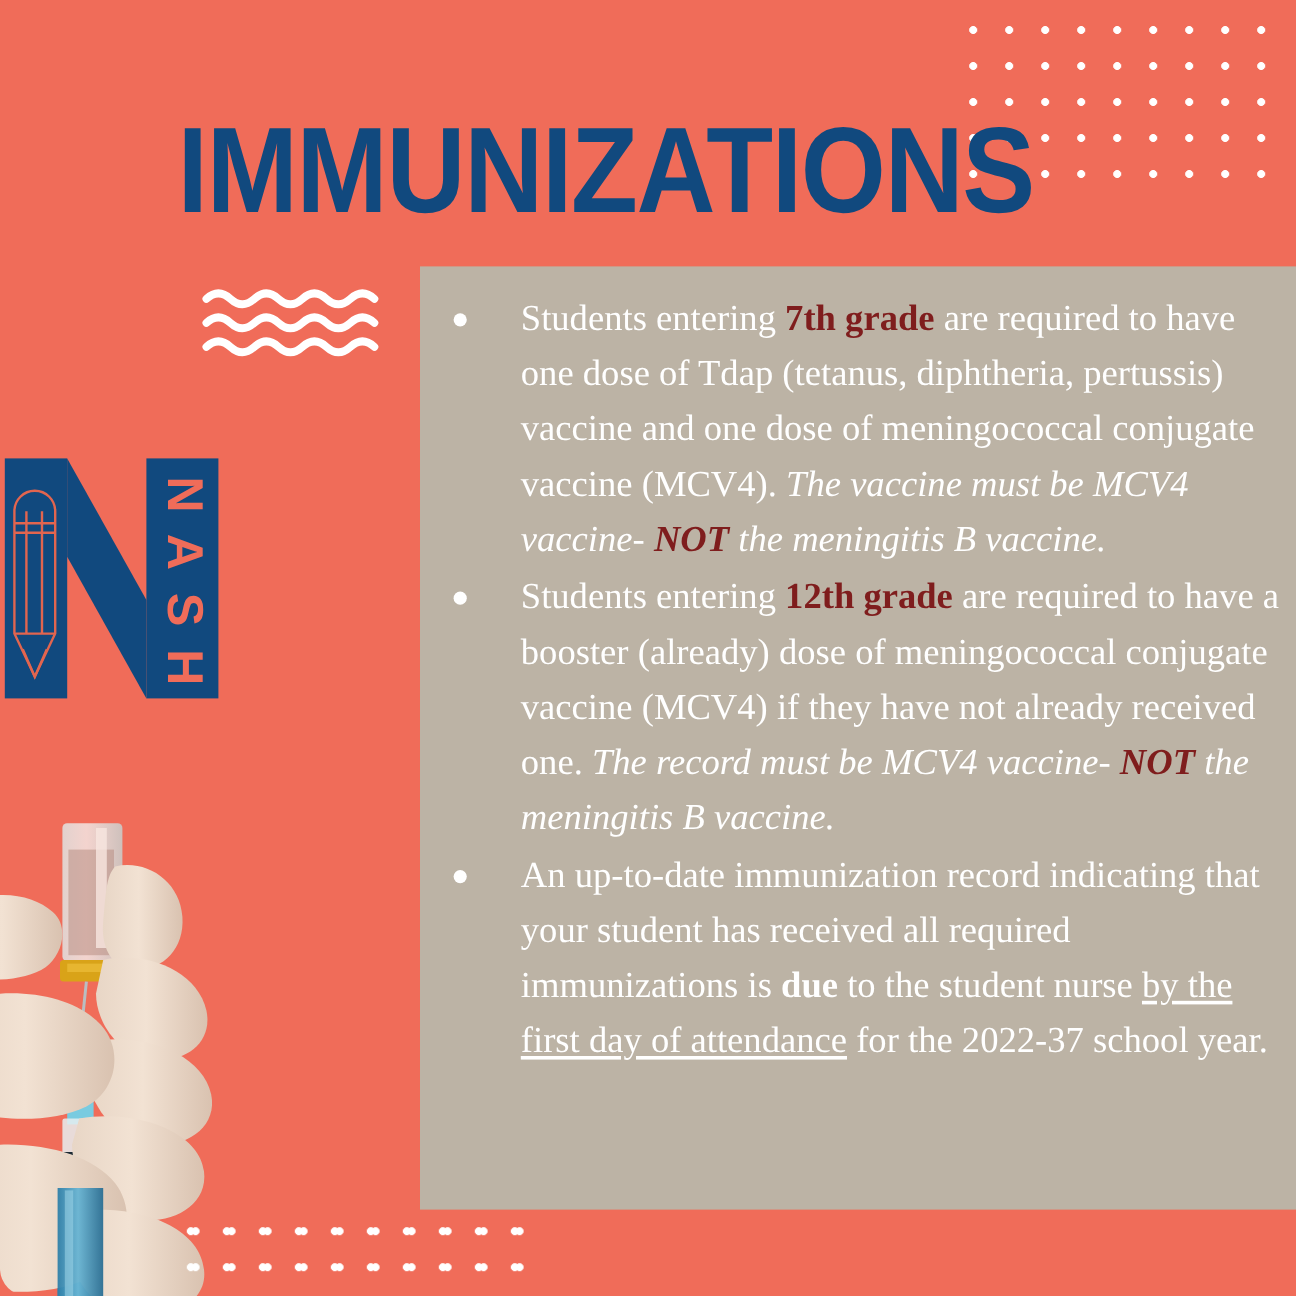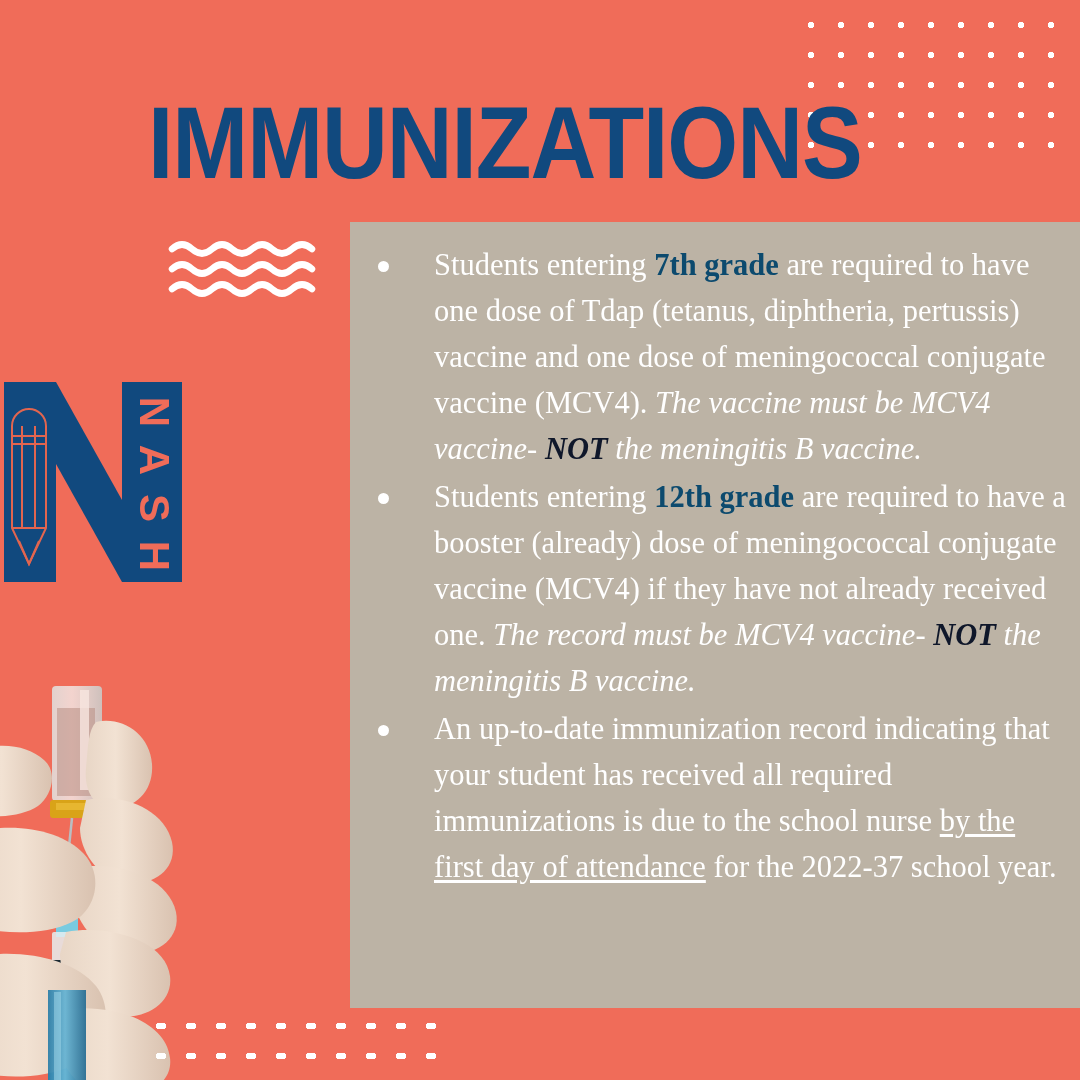--- a/index.html
+++ b/index.html
@@ -3,21 +3,21 @@
 <meta charset="utf-8">
 <style>
   html,body{margin:0;padding:0;}
   body{
     width:1080px;height:1080px;
     background:#F06C59;
     font-family:"Liberation Serif", serif;
     overflow:hidden;
     position:relative;
   }
-  .stage{position:absolute;inset:0;width:1080px;height:1080px;overflow:hidden;}
+  .stage{position:absolute;inset:0;width:1080px;height:1080px;overflow:hidden;border-radius:23px;}
 
   
   .stripes{
     position:absolute;left:-14px;top:-14px;width:132px;height:132px;
     overflow:hidden;pointer-events:none;
   }
   .stripes i{
     position:absolute;display:block;height:9px;width:260px;background:#FFFFFF;
     transform-origin:0 0;transform:rotate(45deg);
     left:-150px;
@@ -84,24 +84,24 @@
     line-height:46px;
     margin:0 0 2px 0;
     font-family:"Liberation Serif", serif;
   }
   .bullets li::before{
     content:"";
     position:absolute;left:0px;top:19px;
     width:11px;height:11px;border-radius:50%;
     background:#FFFFFF;
   }
-  .b-blue{color:#0c4a6e;font-weight:700;}
+  .b-blue{color:#7f1d1d;font-weight:700;}
   .b-ital{font-style:italic;}
-  .b-not{color:#0f172a;font-weight:700;font-style:italic;}
-  .b-bold{font-weight:400;}
+  .b-not{color:#7f1d1d;font-weight:700;font-style:italic;}
+  .b-bold{font-weight:700;}
   .b-ul{text-decoration:underline;text-underline-offset:3px;}
 </style>
 </head>
 <body>
 
 <div class="stage">
 
   <div class="stripes">
     <i></i>
     <i></i>
@@ -208,17 +208,17 @@
     </g>
   </svg>
 
   <div class="dots dots-bl"></div>
   <div class="dots-small" style="left:142px;top:1005px;width:306px;height:78px;"></div>
 
   <div class="panel">
     <ul class="bullets">
       <li><span>Students entering </span><span class="b-blue">7th grade</span><span> are required to have one dose of Tdap (tetanus, diphtheria, pertussis) vaccine and one dose of meningococcal conjugate vaccine (MCV4). </span><span class="b-ital">The vaccine must be MCV4 vaccine- </span><span class="b-not">NOT</span><span class="b-ital"> the meningitis B vaccine.</span></li>
       <li><span>Students entering </span><span class="b-blue">12th grade</span><span> are required to have a booster (already) dose of meningococcal conjugate vaccine (MCV4) if they have not already received one. </span><span class="b-ital">The record must be MCV4 vaccine- </span><span class="b-not">NOT</span><span class="b-ital"> the meningitis B vaccine.</span></li>
-      <li><span>An up-to-date immunization record indicating that your student has received all required immunizations is </span><span class="b-bold">due</span><span> to the school nurse </span><span class="b-ul">by the first day of attendance</span><span> for the 2022-37 school year.</span></li>
+      <li><span>An up-to-date immunization record indicating that your student has received all required immunizations is </span><span class="b-bold">due</span><span> to the student nurse </span><span class="b-ul">by the first day of attendance</span><span> for the 2022-37 school year.</span></li>
     </ul>
   </div>
 
 </div>
 
 </body></html>

